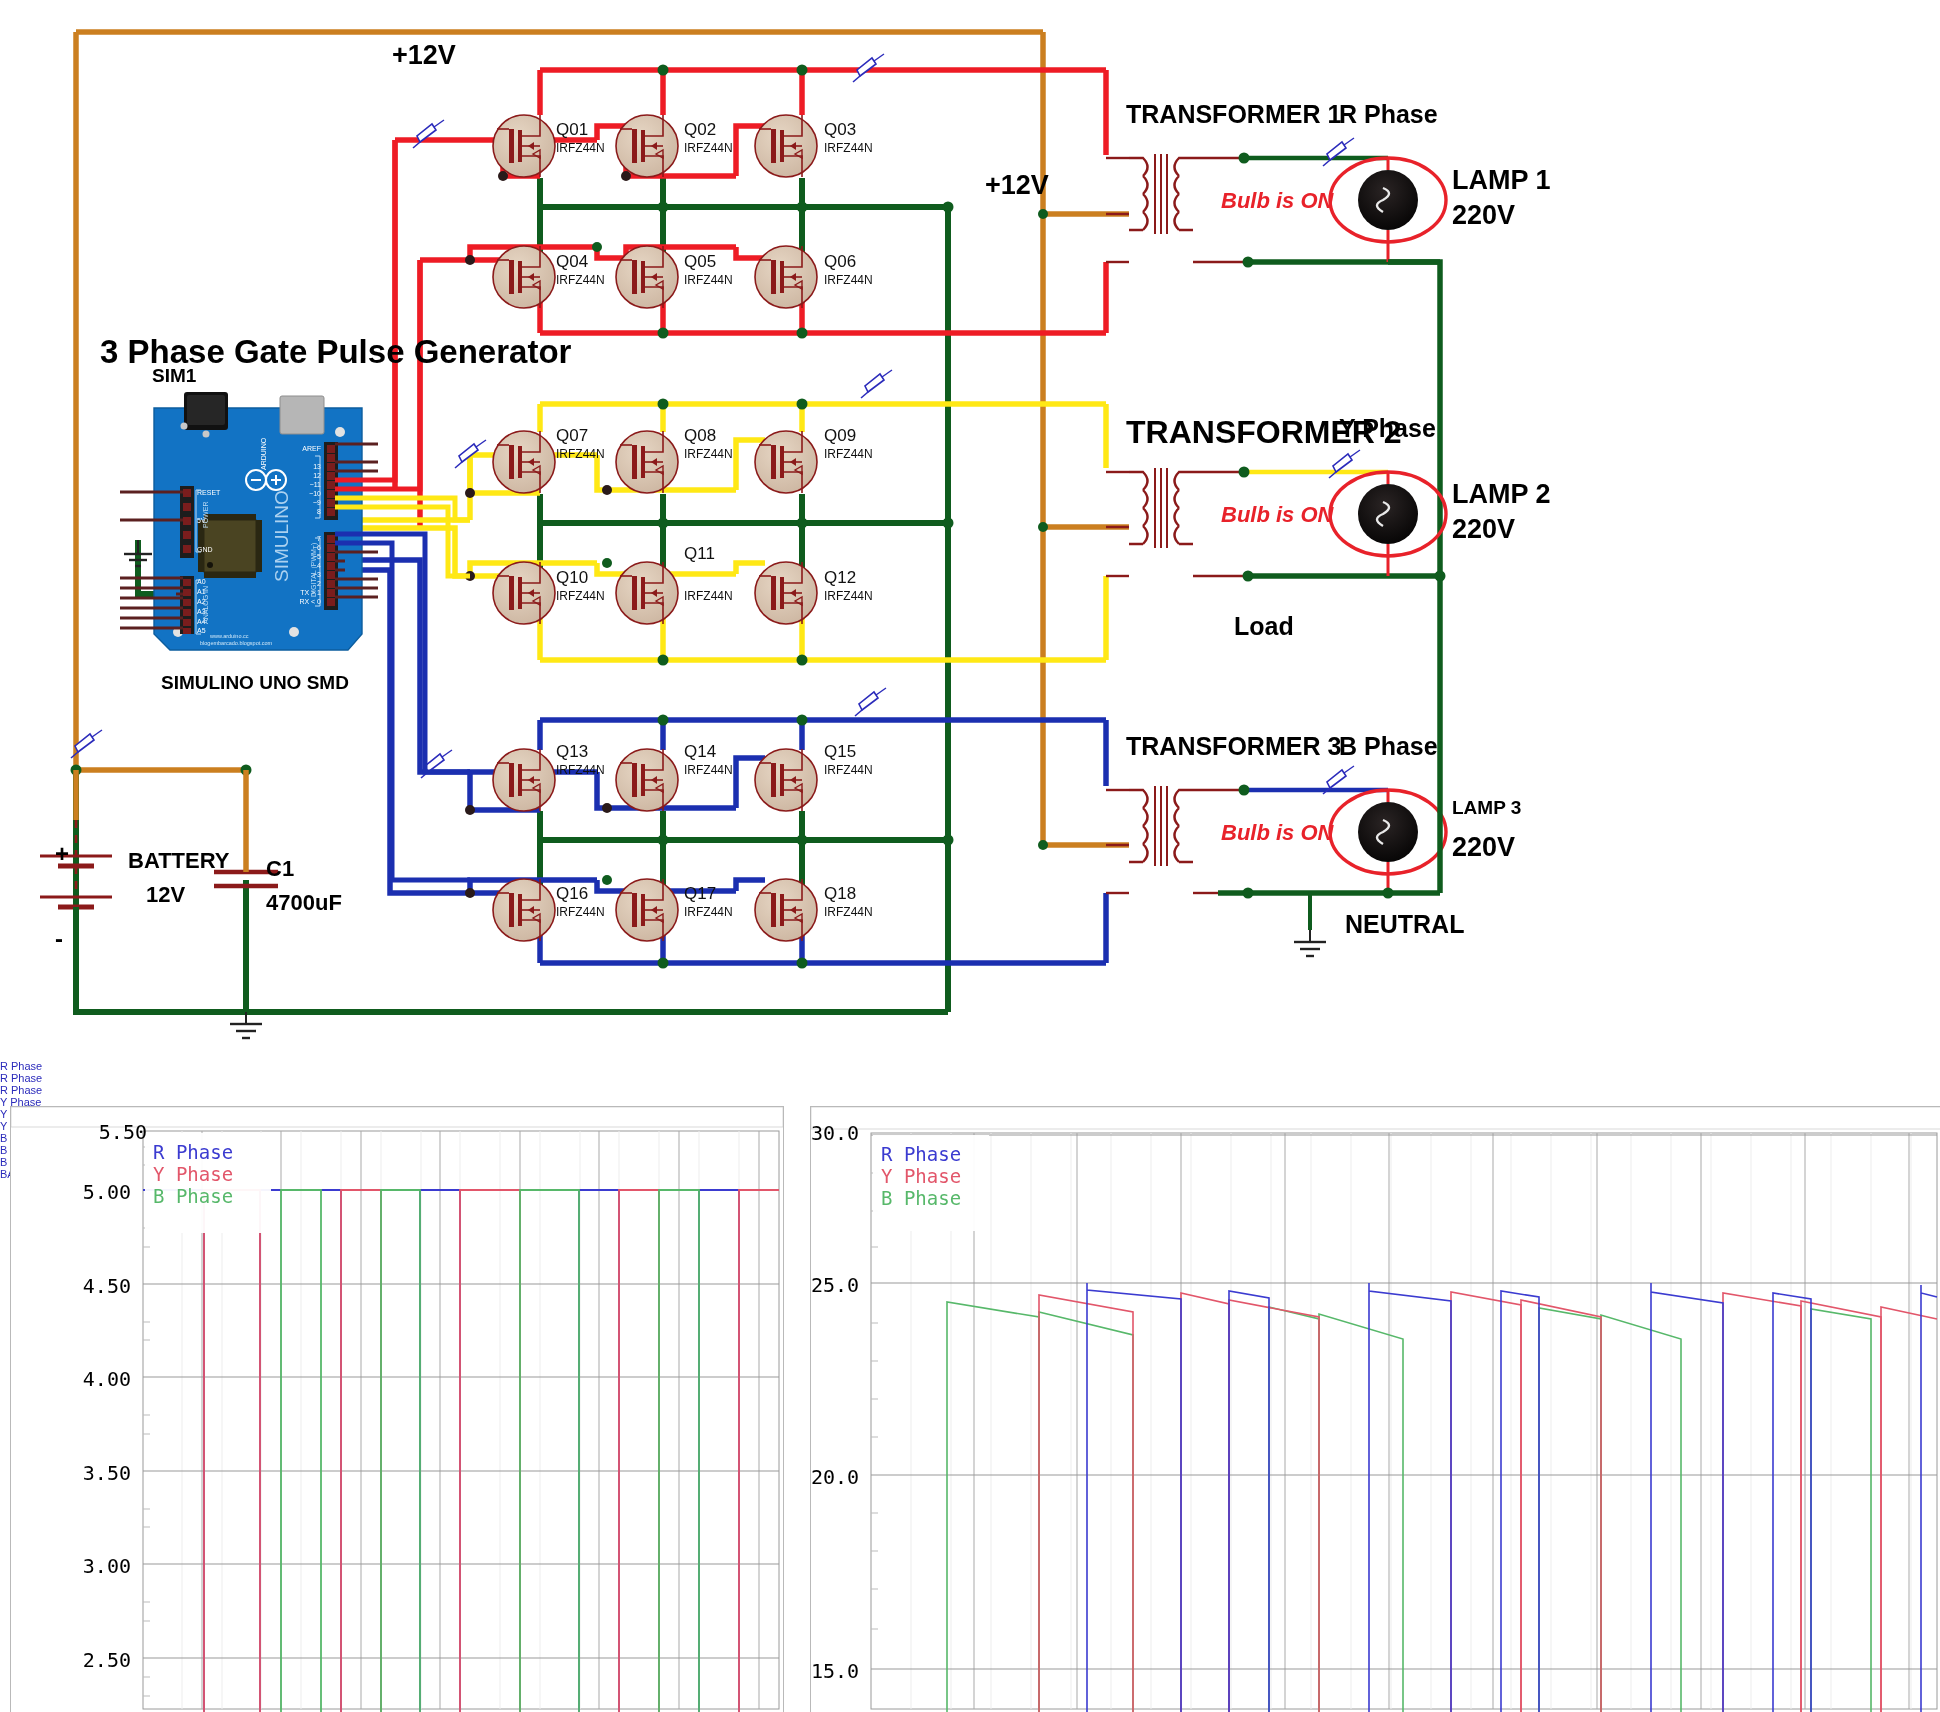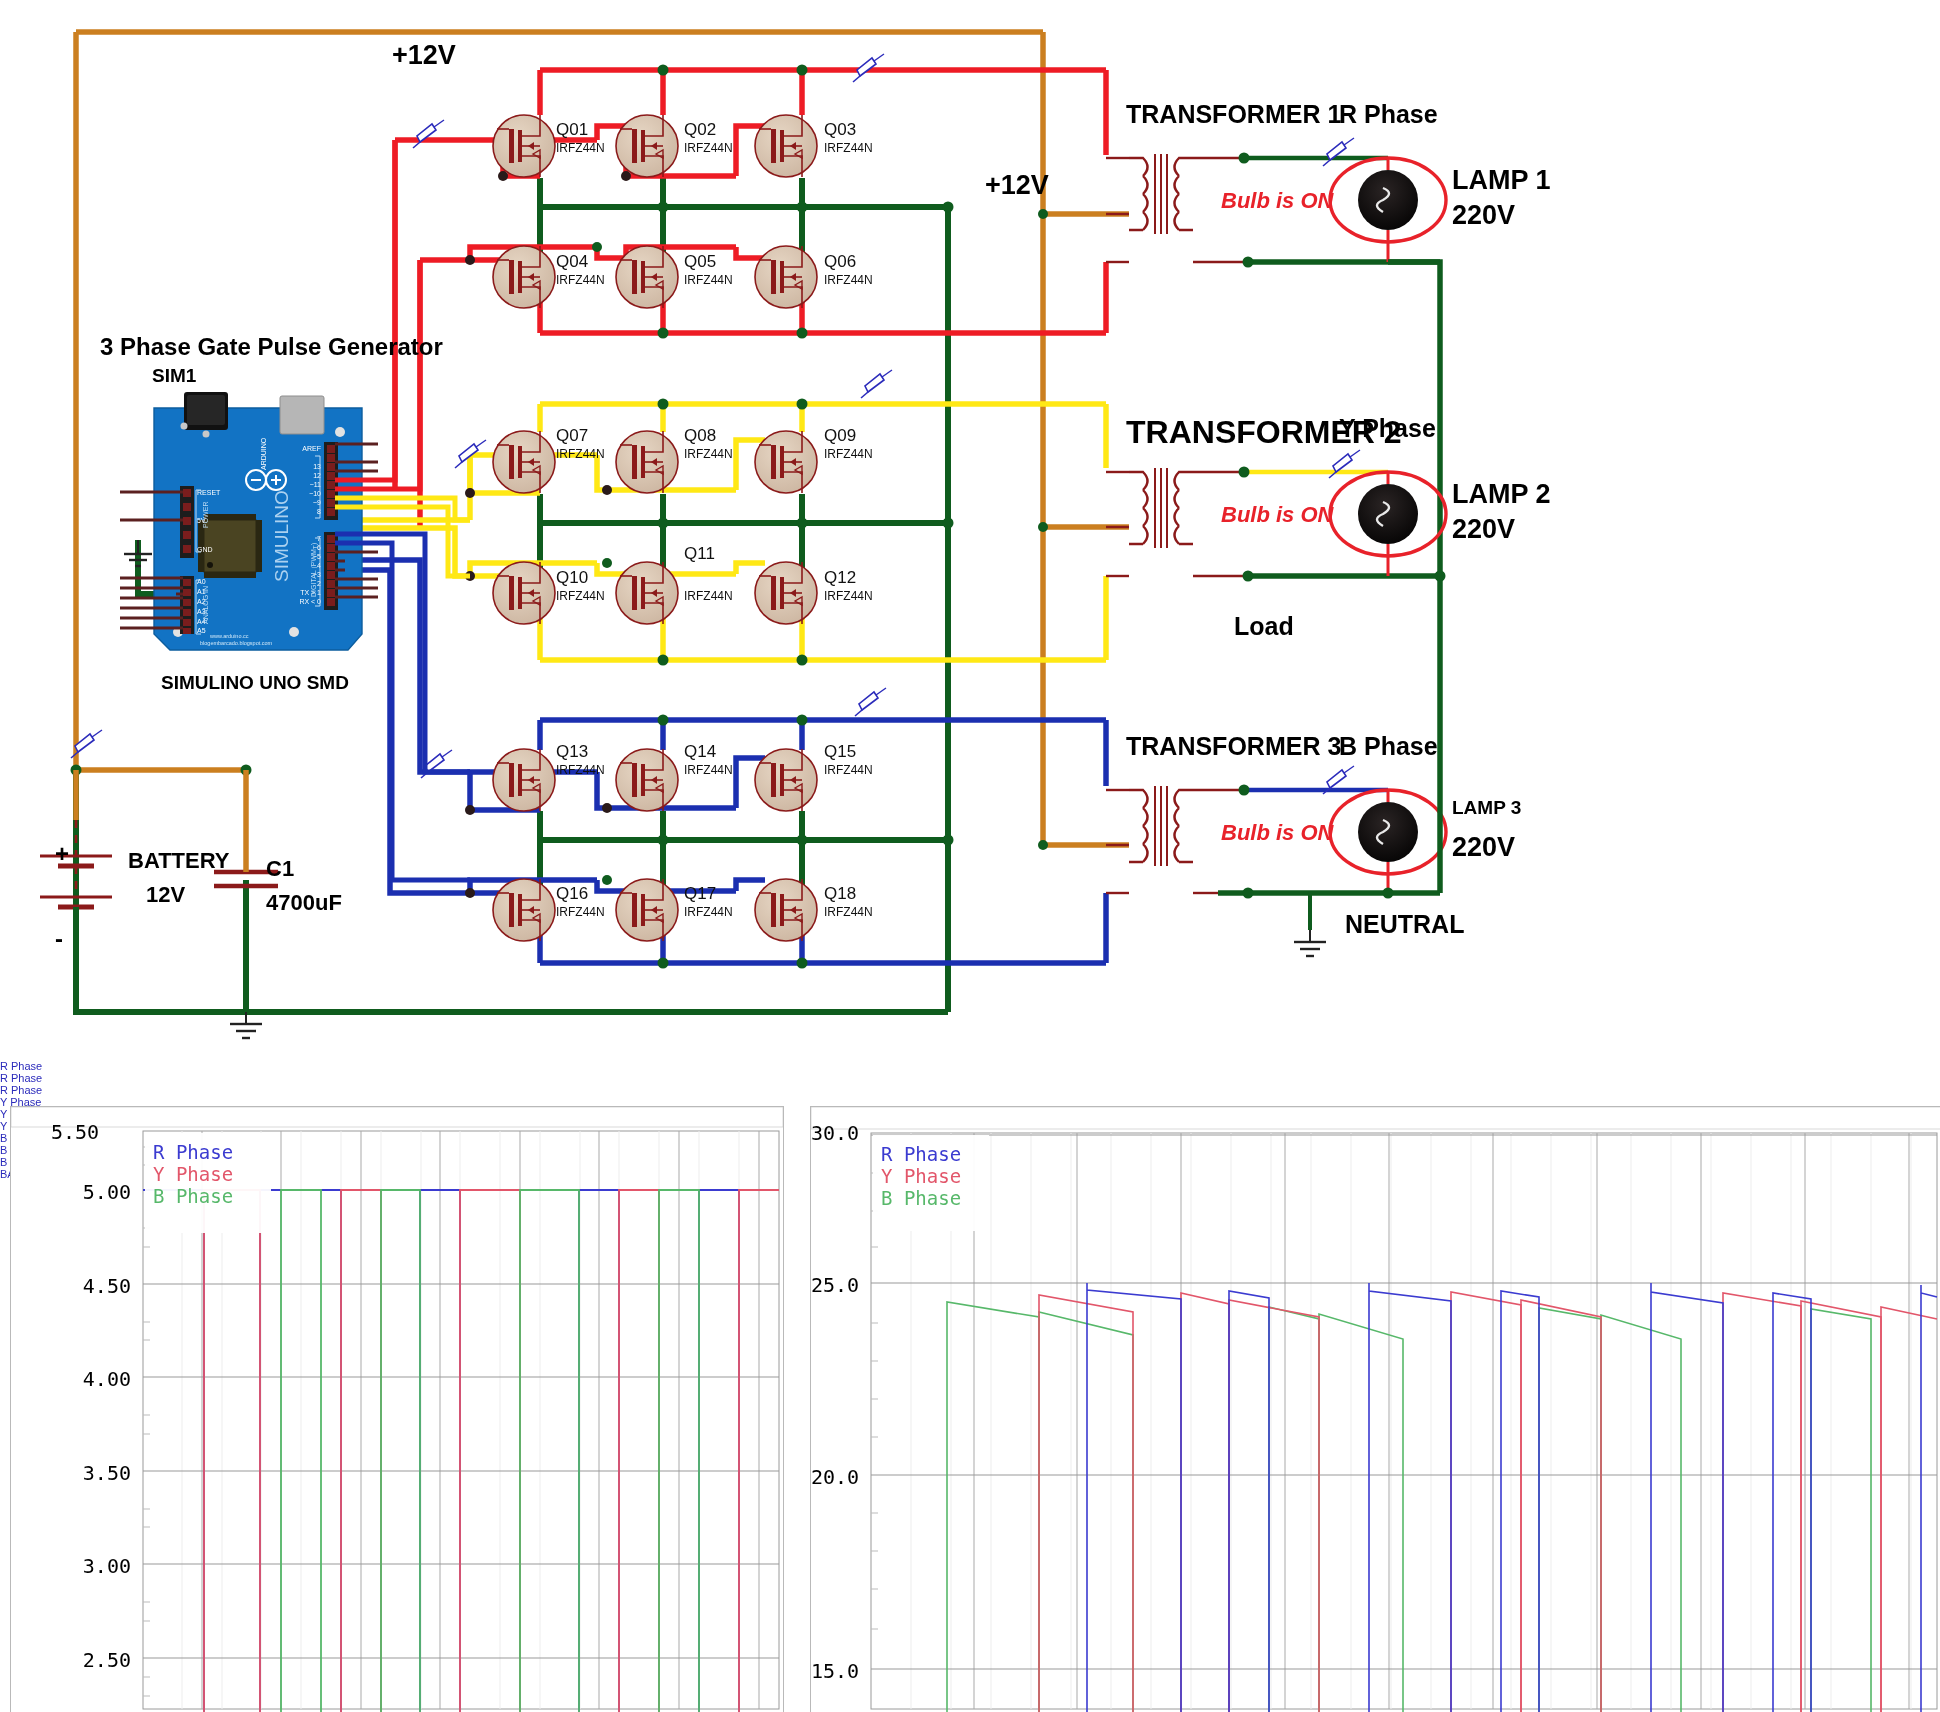--- a/index.html
+++ b/index.html
@@ -576,21 +576,21 @@
   <path d="M335,489 L420,489 L420,260" stroke="#ee1c25" stroke-width="5" fill="none"></path>
   <path d="M335,498 L455,498 L455,520 L470,520" stroke="#ffe815" stroke-width="5" fill="none"></path>
   <path d="M335,507 L448,507 L448,576 L470,576" stroke="#ffe815" stroke-width="5" fill="none"></path>
   <path d="M335,534 L425,534 L425,772 L470,772" stroke="#1b2fb0" stroke-width="5" fill="none"></path>
   <path d="M335,543 L392,543 L392,880 L470,880" stroke="#1b2fb0" stroke-width="5" fill="none"></path>
 </svg>
 
 <div class="lbl big" style="left:392px;top:40px;">+12V</div>
 <div class="lbl big" style="left:985px;top:170px;">+12V</div>
 
-<div class="lbl" style="left:100px;top:333px;font-size:24px;font-weight:bold;">3 Phase Gate Pulse Generator</div>
+<div class="lbl" style="left:100px;top:333px;font-size:33px;font-weight:bold;">3 Phase Gate Pulse Generator</div>
 <div class="lbl" style="left:152px;top:365px;font-size:19px;font-weight:bold;">SIM1</div>
 <div class="lbl" style="left:161px;top:672px;font-size:19px;font-weight:bold;">SIMULINO UNO SMD</div>
 
 <div class="lbl" style="left:55px;top:840px;font-size:24px;font-weight:bold;">+</div>
 <div class="lbl" style="left:55px;top:925px;font-size:24px;font-weight:bold;">-</div>
 <div class="lbl med" style="left:128px;top:848px;">BATTERY</div>
 <div class="lbl med" style="left:146px;top:882px;">12V</div>
 <div class="lbl med" style="left:266px;top:856px;">C1</div>
 <div class="lbl med" style="left:266px;top:890px;">4700uF</div>
 
@@ -751,21 +751,21 @@
     <g stroke="#57b86a" stroke-width="1.8" fill="none">
       <path d="M270,606 L270,83 L310,83 L310,606"></path>
       <path d="M370,606 L370,83 L409,83 L409,606"></path>
       <path d="M509,606 L509,83 L568,83 L568,606"></path>
       <path d="M648,606 L648,83 L688,83 L688,606"></path>
     </g>
 
     <rect x="134" y="26" width="126" height="100" fill="#fff" opacity="0.95"></rect>
   </svg>
 
-  <div class="ytick" style="left:8px;top:13px;width:112px;text-align:center;">5.50</div>
+  <div class="ytick" style="left:24px;top:13px;width:112px;">5.50</div>
   <div class="ytick" style="left:8px;top:73px;width:112px;">5.00</div>
   <div class="ytick" style="left:8px;top:167px;width:112px;">4.50</div>
   <div class="ytick" style="left:8px;top:260px;width:112px;">4.00</div>
   <div class="ytick" style="left:8px;top:354px;width:112px;text-align:right;">3.50</div>
   <div class="ytick" style="left:8px;top:447px;width:112px;">3.00</div>
   <div class="ytick" style="left:8px;top:541px;width:112px;">2.50</div>
 
   <div class="leg legR" style="left:142px;top:34px;">R Phase</div>
   <div class="leg legY" style="left:142px;top:56px;">Y Phase</div>
   <div class="leg legB" style="left:142px;top:78px;">B Phase</div>

